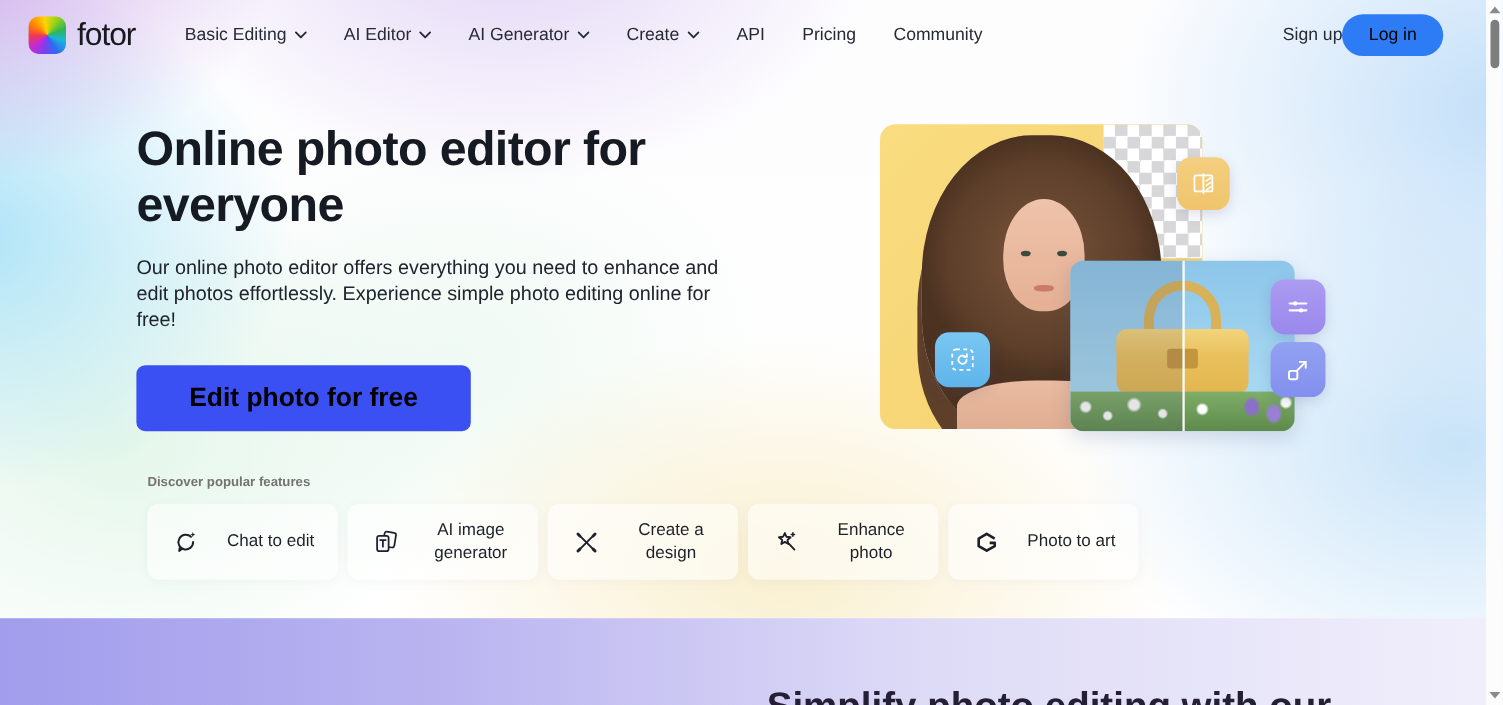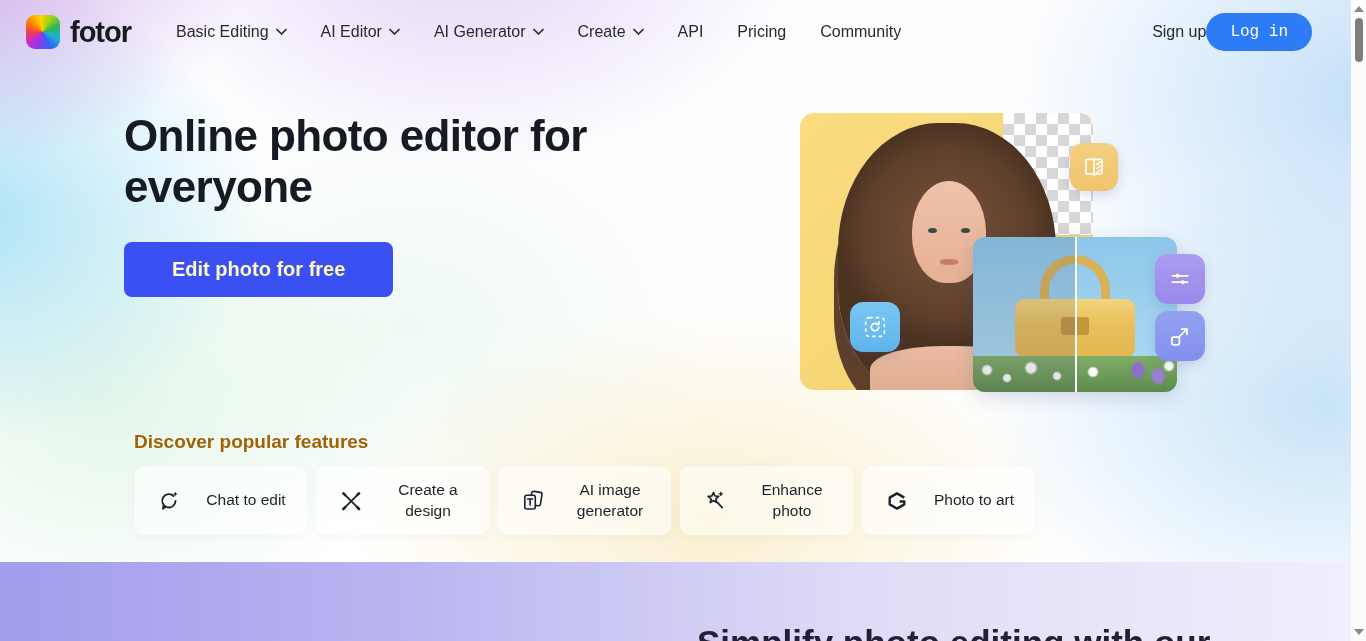--- a/index.html
+++ b/index.html
@@ -21,36 +21,36 @@
       radial-gradient(420px 300px at 30% 58%, rgba(224,245,232,.5), rgba(224,245,232,0) 70%),
       linear-gradient(#fdfdfe,#ffffff);
   }
 
   
   .header { position:absolute; left:0; top:0; width:1351px; height:64px;
     display:flex; align-items:center; padding:0 39px 0 26px; z-index:30; }
   .logo { display:flex; align-items:center; gap:10px; cursor:pointer; }
   .logo-mark { width:34px; height:34px; border-radius:9px;
     background:conic-gradient(from -90deg, #f23c48, #ff8a00, #ffd500, #9bd315, #2fb457, #19b5d8, #2f6af0, #7b3ff2, #c42ad4, #f23c48); }
-  .logo-text { font-size:29px; font-weight:700; color:#17191f; letter-spacing:-1px; }
+  .logo-text { font-size:29px; font-weight:400; color:#17191f; letter-spacing:-1px; }
   .nav { display:flex; align-items:center; gap:34px; margin-left:45px; }
   .nav-item { display:flex; align-items:center; gap:7px; font-size:16px; font-weight:500;
     color:#262a33; cursor:pointer; white-space:nowrap; }
   .chev { width:11px; height:8px; }
   .header-right { margin-left:auto; display:flex; align-items:center; }
   .signup { font-size:16px; font-weight:500; color:#262a33; cursor:pointer; }
-  .login-btn { background:#2e7bf6; color:#ffffff; font-size:16px; font-weight:500;
-    border:none; border-radius:22px; padding:10px 24px; cursor:pointer;font-family:Liberation Mono, monospace; }
+  .login-btn { background:#2e7bf6; color:#000000; font-size:16px; font-weight:500;
+    border:none; border-radius:22px; padding:10px 24px; cursor:pointer; }
 
   
   .hero-copy { position:absolute; left:124px; top:110px; width:600px; z-index:5; }
   .hero-title { font-size:44px; line-height:1.17; font-weight:700; color:#161a22; letter-spacing:-0.6px; }
   .hero-desc { margin-top:19px; width:545px; font-size:18px; line-height:1.31; color:#20242e; }
-  .cta-btn { margin-top:29px; background:#3a50f3; color:#fef9c3; border:none; border-radius:8px;
-    padding:16px 48px; font-size:20px; font-weight:700; cursor:pointer; font-family:inherit; }
+  .cta-btn { margin-top:29px; background:#3a50f3; color:#000000; border:none; border-radius:8px;
+    padding:16px 48px; font-size:24px; font-weight:700; cursor:pointer; font-family:inherit; }
 
   
   .hero-art { position:absolute; left:795px; top:110px; width:415px; height:290px; z-index:4; }
   .portrait-card { position:absolute; left:5px; top:3px; width:293px; height:277px;
     border-radius:14px; background:linear-gradient(135deg,#f9dd80,#f5d06e); overflow:hidden; z-index:1; }
   .checker { position:absolute; right:0; top:0; width:90px; height:122px;
     background:repeating-conic-gradient(#d7d7d9 0% 25%, #ffffff 0% 50%);
     background-size:22px 22px; border-top-right-radius:14px; }
   .hair { position:absolute; left:38px; top:10px; width:218px; height:275px; border-radius:46% 46% 40% 40%;
     background:radial-gradient(closest-side at 50% 40%, #7a543a, #5d3f2a 78%, #4c3221);
@@ -95,21 +95,21 @@
     background:linear-gradient(#f4cf80,#efc46c); z-index:2; }
   .tile-replace { left:55px; top:192px; width:50px; height:50px;
     background:linear-gradient(#79c7f2,#5eb4ea); z-index:5; }
   .tile-adjust { left:360px; top:144px; width:50px; height:50px;
     background:linear-gradient(#ab9cf1,#9a88ec); z-index:5; }
   .tile-resize { left:360px; top:201px; width:50px; height:50px;
     background:linear-gradient(#93a1f1,#8290ee); z-index:5; }
 
   
   .features { position:absolute; left:134px; top:431px; width:1083px; z-index:5; }
-  .features-label { font-size:19px; font-weight:700; color:#a16207; }
+  .features-label { font-size:12px; font-weight:700; color:#737373; }
   .cards { display:flex; gap:9px; margin-top:13px;text-align:center; }
   .card { width:173px; height:69px; border-radius:10px; background:rgba(255,255,255,.55);
     display:flex; align-items:center; padding:0 10px 0 23px; cursor:pointer;
     box-shadow:0 2px 10px rgba(90,100,150,.05); }
   .card-icon { width:24px; height:24px; flex:0 0 24px; margin-right:15px; color:#1d2129; }
   .card-label { font-size:15.5px; font-weight:500; line-height:1.35; color:#1d2129; width:100px; }
 
   
   .next-section { position:absolute; left:0; top:562px; width:1366px; height:79px;
     background:linear-gradient(90deg,#a29dec 0%, #bab5f0 30%, #dedbf7 62%, #f1effb 100%); }
@@ -173,20 +173,21 @@
       </div>
     </div>
     <div class="header-right">
       <span class="signup">Sign up</span>
       <button class="login-btn">Log in</button>
     </div>
   </div>
 
   <div class="hero-copy">
     <h1 class="hero-title">Online photo editor for everyone</h1>
+    <p class="hero-desc">Our online photo editor offers everything you need to enhance and edit photos effortlessly. Experience simple photo editing online for free!</p>
     <button class="cta-btn">Edit photo for free</button>
   </div>
 
   <div class="hero-art">
     <div class="portrait-card">
       <div class="checker"></div>
       <div class="hair"></div>
       <div class="face">
         <div class="eye l"></div>
         <div class="eye r"></div>
@@ -248,39 +249,39 @@
         <svg class="card-icon" viewBox="0 0 24 24" fill="none">
           <path d="M18.6 11.8a6.7 6.7 0 1 1-2-4.8" stroke="currentColor" stroke-width="1.8" stroke-linecap="round"></path>
           <path d="M8.4 18l-2.5 1.8.5-2.9" stroke="currentColor" stroke-width="1.8" stroke-linecap="round" stroke-linejoin="round"></path>
           <path d="M18.3 2.6l.65 1.75L20.7 5l-1.75.65-.65 1.75-.65-1.75L15.9 5l1.75-.65z" fill="currentColor"></path>
         </svg>
         <div class="card-label">Chat to edit</div>
       </div>
 
       <div class="card">
         <svg class="card-icon" viewBox="0 0 24 24" fill="none">
+          <rect x="9.8" y="2.8" width="10.5" height="13.5" rx="2" transform="rotate(9 15 9.5)" stroke="currentColor" stroke-width="1.6"></rect>
+          <rect x="3.8" y="6.2" width="10.5" height="13.8" rx="2" stroke="currentColor" stroke-width="1.6" fill="#f4f6fc"></rect>
+          <path d="M6.6 10h5M9.1 10v6" stroke="currentColor" stroke-width="1.6" stroke-linecap="round"></path>
+        </svg>
+        <div class="card-label">AI image generator</div>
+      </div>
+
+      <div class="card">
+        <svg class="card-icon" viewBox="0 0 24 24" fill="none">
           <path d="M6.2 6.2l12 12" stroke="currentColor" stroke-width="1.8" stroke-linecap="round"></path>
           <path d="M18.2 6.2l-12 12" stroke="currentColor" stroke-width="1.8" stroke-linecap="round"></path>
           <path d="M6.2 6.2L4.4 4.4M18.2 18.2l1.8 1.8" stroke="currentColor" stroke-width="2.6" stroke-linecap="round"></path>
           <path d="M18.2 6.2l1.8-1.8M6.2 18.2l-1.8 1.8" stroke="currentColor" stroke-width="2.6" stroke-linecap="round"></path>
         </svg>
         <div class="card-label">Create a design</div>
       </div>
 
       <div class="card">
         <svg class="card-icon" viewBox="0 0 24 24" fill="none">
-          <rect x="9.8" y="2.8" width="10.5" height="13.5" rx="2" transform="rotate(9 15 9.5)" stroke="currentColor" stroke-width="1.6"></rect>
-          <rect x="3.8" y="6.2" width="10.5" height="13.8" rx="2" stroke="currentColor" stroke-width="1.6" fill="#f4f6fc"></rect>
-          <path d="M6.6 10h5M9.1 10v6" stroke="currentColor" stroke-width="1.6" stroke-linecap="round"></path>
-        </svg>
-        <div class="card-label">AI image generator</div>
-      </div>
-
-      <div class="card">
-        <svg class="card-icon" viewBox="0 0 24 24" fill="none">
           <path d="M10.5 3.6l1.5 3.4 3.7.4-2.8 2.5.8 3.6-3.2-1.9-3.2 1.9.8-3.6L5.1 7.4l3.7-.4z" stroke="currentColor" stroke-width="1.7" stroke-linejoin="round"></path>
           <path d="M14.6 13.6l4.6 5" stroke="currentColor" stroke-width="1.7" stroke-linecap="round"></path>
           <path d="M17.8 3.4v3M16.3 4.9h3" stroke="currentColor" stroke-width="1.4" stroke-linecap="round"></path>
         </svg>
         <div class="card-label">Enhance photo</div>
       </div>
 
 
       <div class="card">
         <svg class="card-icon" viewBox="0 0 24 24" fill="none">

